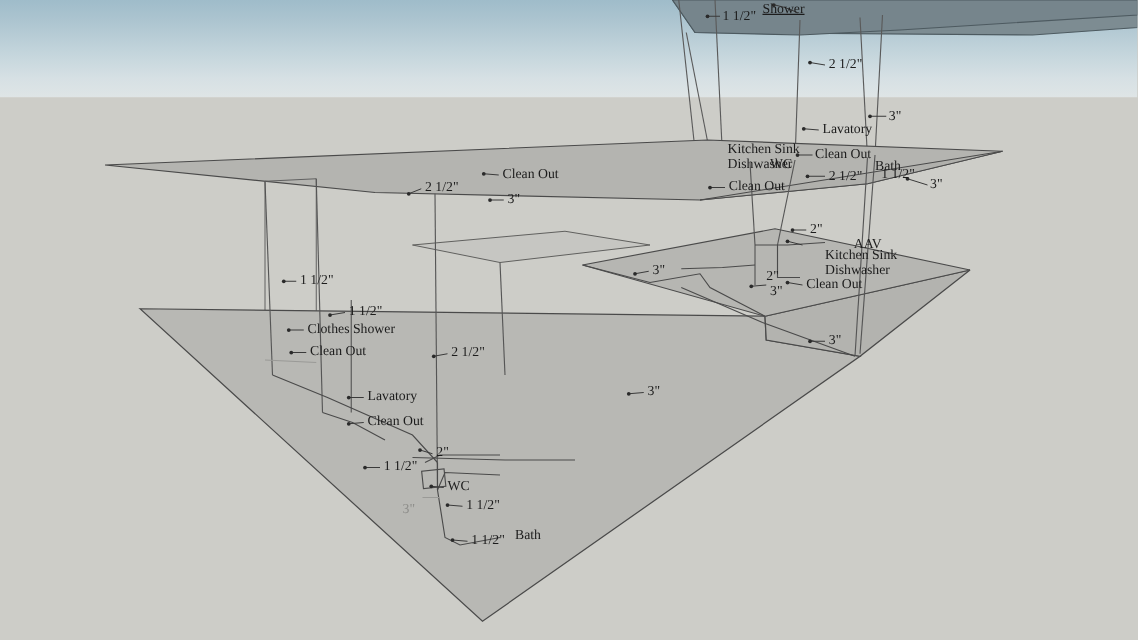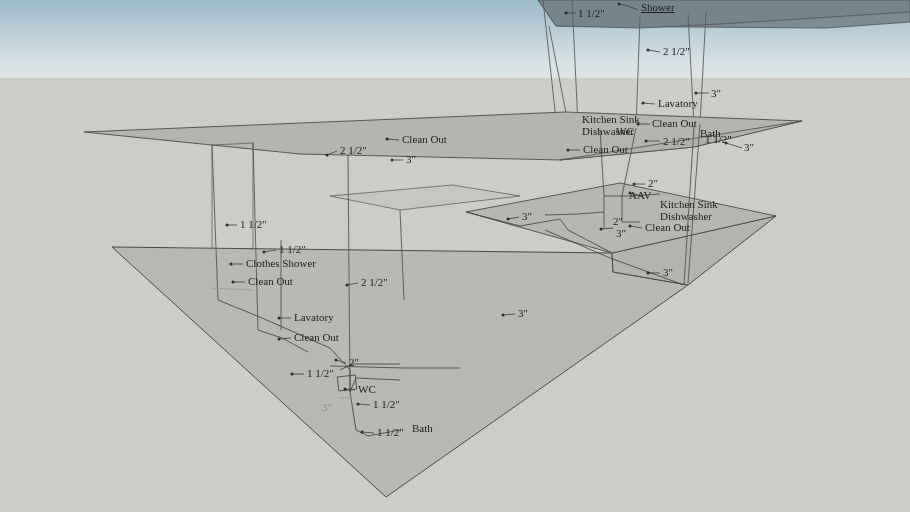--- a/index.html
+++ b/index.html
@@ -153,39 +153,39 @@
         <circle cx="279" cy="339" r="1.5"></circle>
       <circle cx="336" cy="360" r="1.5"></circle>
         <circle cx="292" cy="374" r="1.5"></circle>
       <circle cx="345" cy="389" r="1.5"></circle>
         <circle cx="358" cy="404" r="1.5"></circle>
       <circle cx="362" cy="432" r="1.5"></circle>
     </g>
   </svg>
 
   <div id="labels">
-      <div class="lbl " style="left: 641px; top: 2px; text-decoration: underline;">Shower</div>
+      <div class="lbl " style="left: 610px; top: 2px; text-decoration: underline;">Shower</div>
       <div class="lbl dim" style="left: 578px; top: 8px;">1 1/2"</div>
       <div class="lbl dim" style="left: 663px; top: 46px;">2 1/2"</div>
       <div class="lbl dim" style="left: 711px; top: 88px;">3"</div>
       <div class="lbl " style="left: 658px; top: 98px;">Lavatory</div>
       <div class="lbl " style="left: 582px; top: 114px;">Kitchen Sink</div>
       <div class="lbl " style="left: 652px; top: 118px;">Clean Out</div>
       <div class="lbl " style="left: 582px; top: 126px;">Dishwasher</div>
       <div class="lbl " style="left: 616px; top: 126px;">WC</div>
       <div class="lbl dim" style="left: 663px; top: 136px;">2 1/2"</div>
       <div class="lbl " style="left: 700px; top: 128px;">Bath</div>
       <div class="lbl dim" style="left: 705px; top: 134px;">1 1/2"</div>
       <div class="lbl dim" style="left: 744px; top: 142px;">3"</div>
       <div class="lbl " style="left: 583px; top: 144px;">Clean Out</div>
       <div class="lbl " style="left: 402px; top: 134px;">Clean Out</div>
       <div class="lbl dim" style="left: 340px; top: 145px;">2 1/2"</div>
       <div class="lbl dim" style="left: 406px; top: 154px;">3"</div>
       <div class="lbl dim" style="left: 648px; top: 178px;">2"</div>
-      <div class="lbl " style="left: 629px; top: 190px;">AAV</div>
+      <div class="lbl " style="left: 683px; top: 190px;">AAV</div>
       <div class="lbl " style="left: 660px; top: 199px;">Kitchen Sink</div>
       <div class="lbl " style="left: 660px; top: 211px;">Dishwasher</div>
       <div class="lbl dim" style="left: 522px; top: 211px;">3"</div>
       <div class="lbl dim" style="left: 613px; top: 216px;">2"</div>
       <div class="lbl " style="left: 645px; top: 222px;">Clean Out</div>
       <div class="lbl dim" style="left: 616px; top: 228px;">3"</div>
       <div class="lbl dim" style="left: 240px; top: 219px;">1 1/2"</div>
       <div class="lbl dim" style="left: 279px; top: 244px;">1 1/2"</div>
       <div class="lbl " style="left: 246px; top: 258px;">Clothes Shower</div>
       <div class="lbl dim" style="left: 663px; top: 267px;">3"</div>

